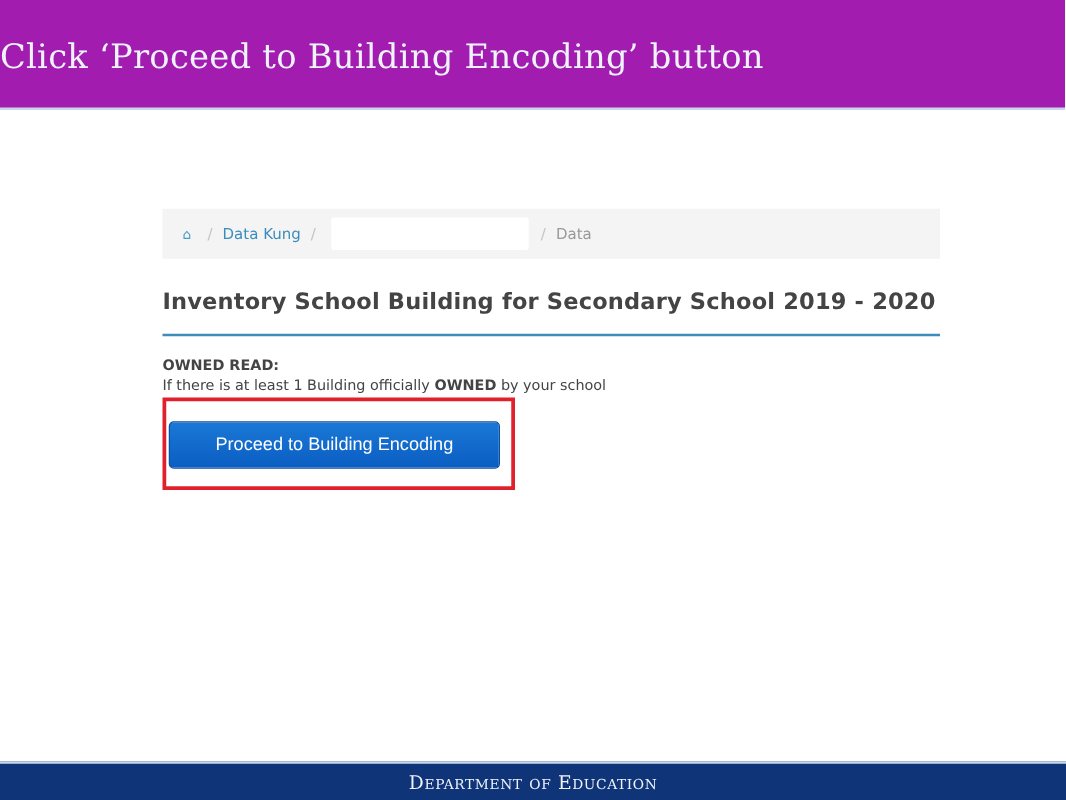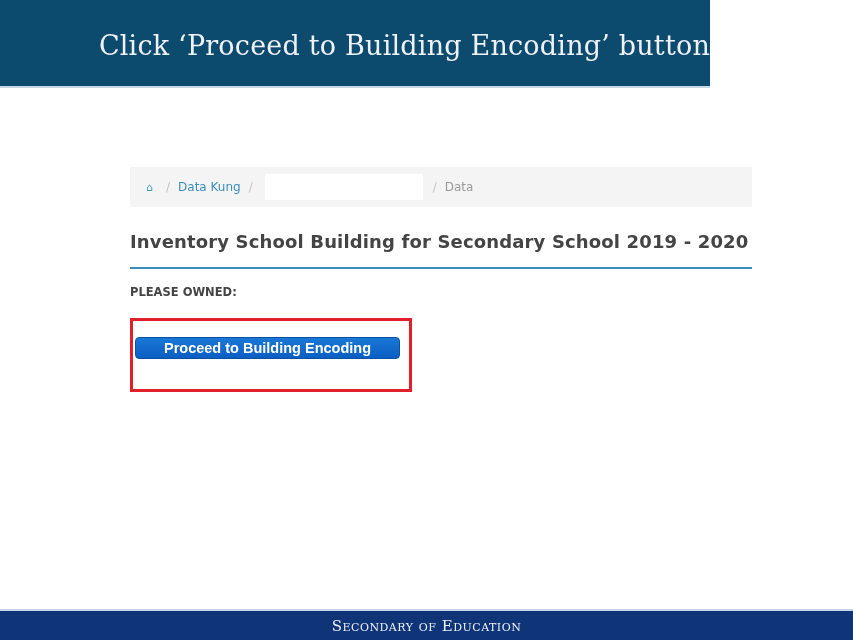--- a/index.html
+++ b/index.html
@@ -1,23 +1,23 @@
 <!DOCTYPE html>
 <html><head>
   <meta charset="utf-8">
   <style>
     * { box-sizing: border-box; margin: 0; padding: 0; }
     html, body { width: 853px; height: 640px; overflow: hidden; background: #ffffff; }
     body { position: relative; font-family: "DejaVu Sans", sans-serif; }
 
     .top-banner {
-      position: absolute; left: 0; top: 0; width: 710px; height: 88px;
-      background: #0c4a6e;
+      position: absolute; left: 0; top: 0; width: 852px; height: 88px;
+      background: #a21caf;
       border-bottom: 2px solid #c9d6ea;
-      display: flex; align-items: center; justify-content: flex-end;
+      display: flex; align-items: center; justify-content: flex-start;
     }
     .top-banner .title {
       font-family: "DejaVu Serif", serif;
       color: #eef2fb;
       font-size: 27px;
       letter-spacing: 0.2px;
       padding-top: 4px;
     }
 
     .breadcrumb {
@@ -47,29 +47,28 @@
     }
 
     .notice {
       position: absolute; left: 130px; top: 284px;
       font-size: 11.5px; color: #444444; line-height: 16px;
     }
     .notice .label { font-weight: bold; color: #444444; }
     .notice b { font-weight: bold; }
 
     .proceed-button {
-      position: absolute; left: 135px; top: 337px; width: 265px; height: 22px;
+      position: absolute; left: 135px; top: 337px; width: 265px; height: 38px;
       background: linear-gradient(#1a78d6, #0b5ec2);
       border: 1px solid #0a50a5;
       border-radius: 4px;
       color: #ffffff;
       font-size: 14.5px;
       display: flex; align-items: center; justify-content: center;
       cursor: pointer;
-      font-weight: bold;
     }
 
     .highlight-box {
       position: absolute; left: 130px; top: 318px; width: 282px; height: 74px;
       border: 3px solid #e0202a;
       pointer-events: none;
     }
 
     .footer-banner {
       position: absolute; left: 0; top: 609px; width: 853px; height: 31px;
@@ -99,22 +98,23 @@
   <span class="sep">/</span>
   <span class="redacted"></span>
   <span class="sep">/</span>
   <span class="current">Data</span>
 </nav>
 
 <h1 class="page-title">Inventory School Building for Secondary School 2019 - 2020</h1>
 <div class="title-underline"></div>
 
 <div class="notice">
-  <div class="label">PLEASE OWNED:</div>
+  <div class="label">OWNED READ:</div>
+  <div><span>If there is at least 1 Building officially </span><b>OWNED</b><span> by your school</span></div>
 </div>
 
 <button class="proceed-button">Proceed to Building Encoding</button>
 
 <div class="highlight-box"></div>
 
 <div class="footer-banner">
-  <span class="org">Secondary of Education</span>
+  <span class="org">Department of Education</span>
 </div>
 
 </body></html>

